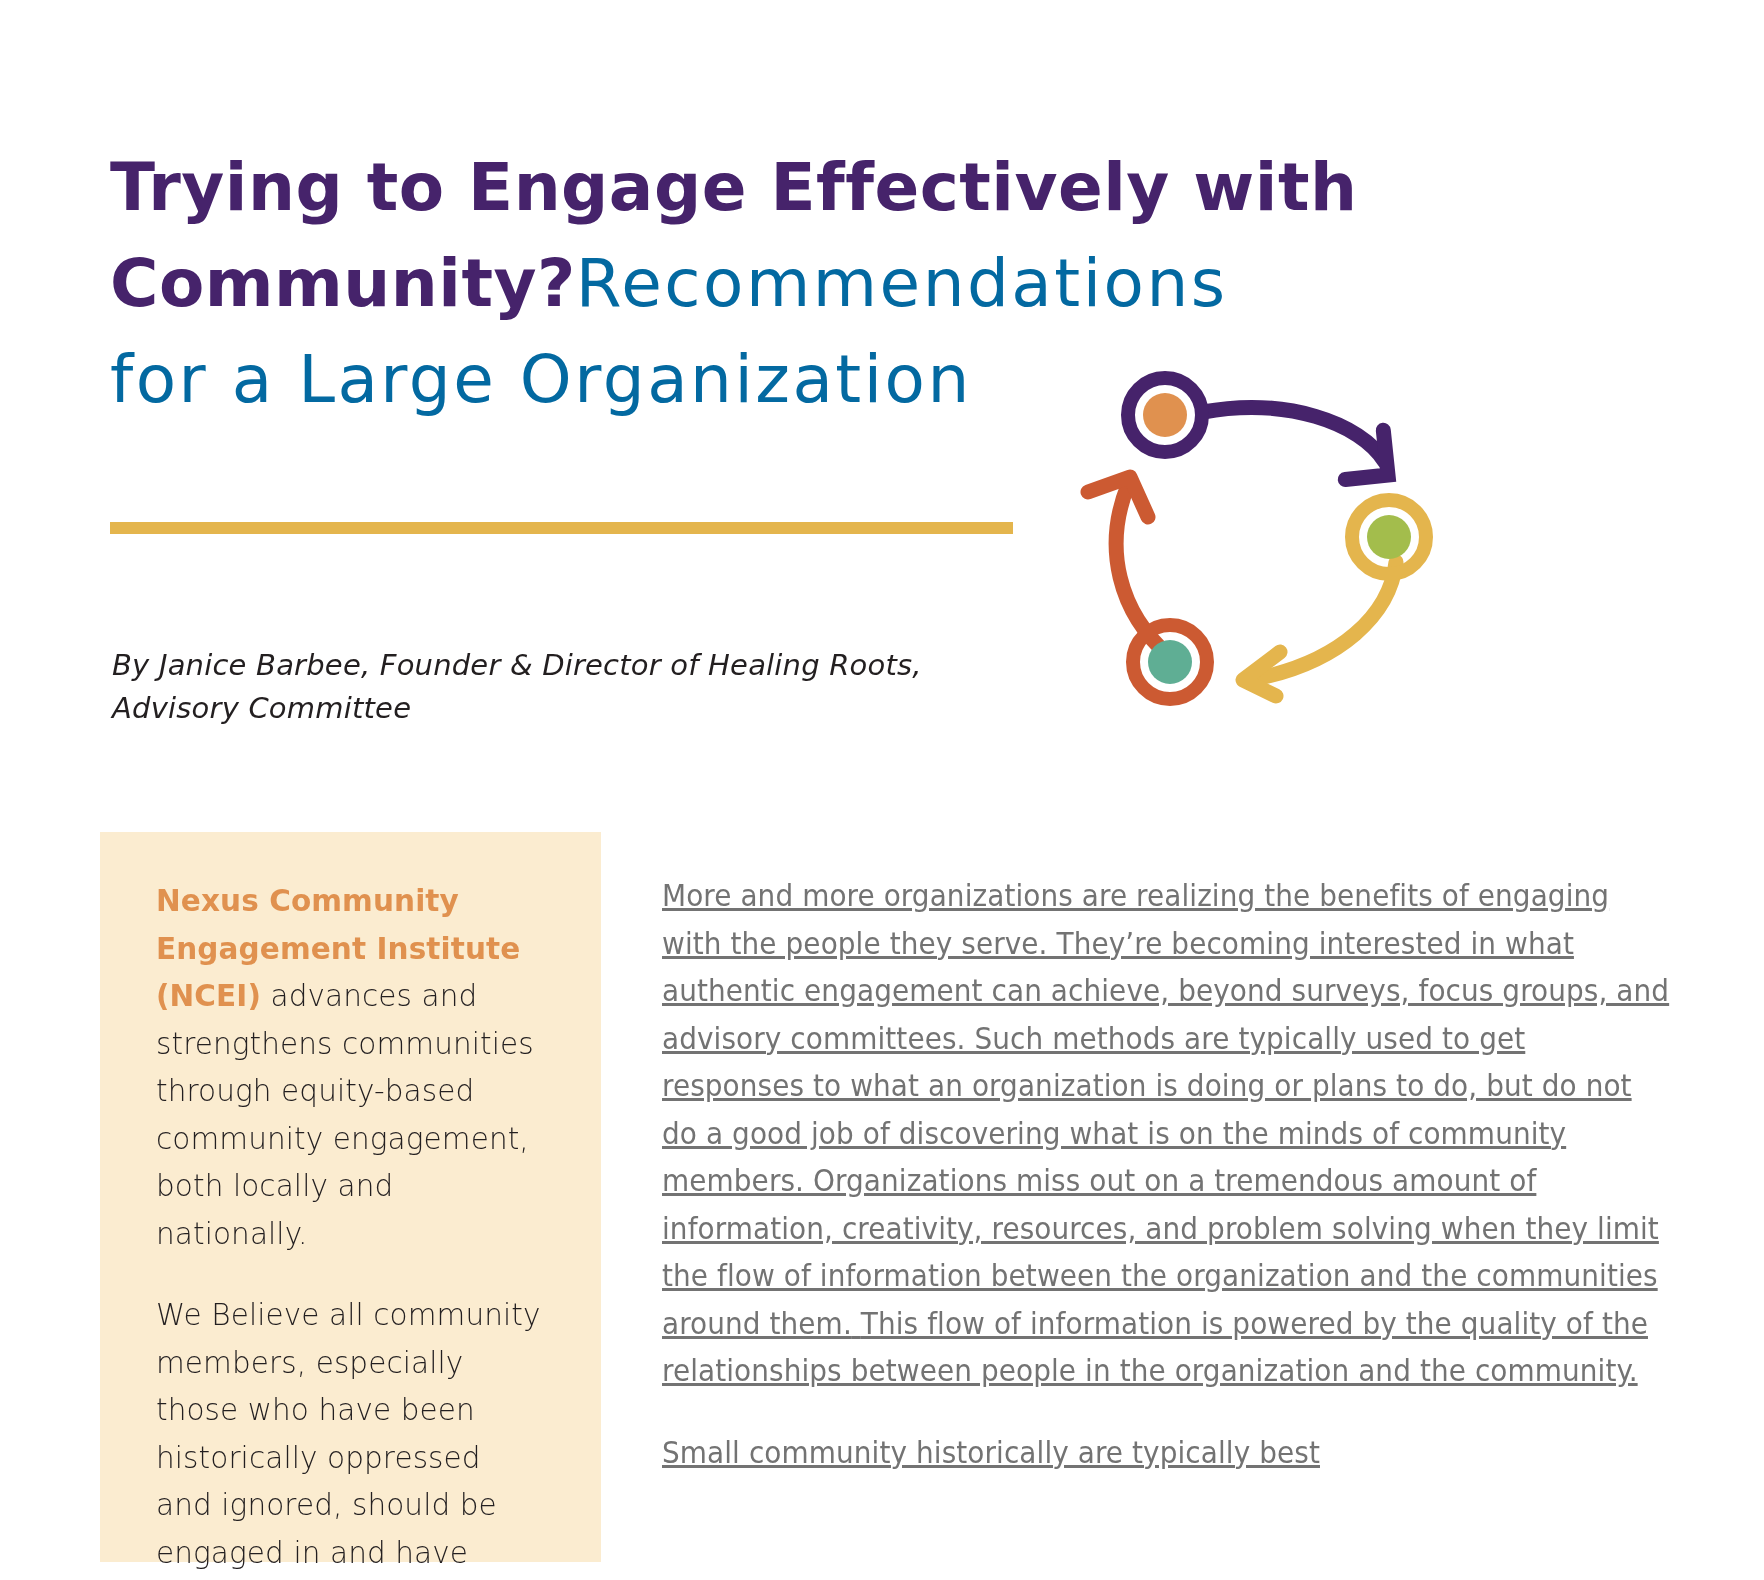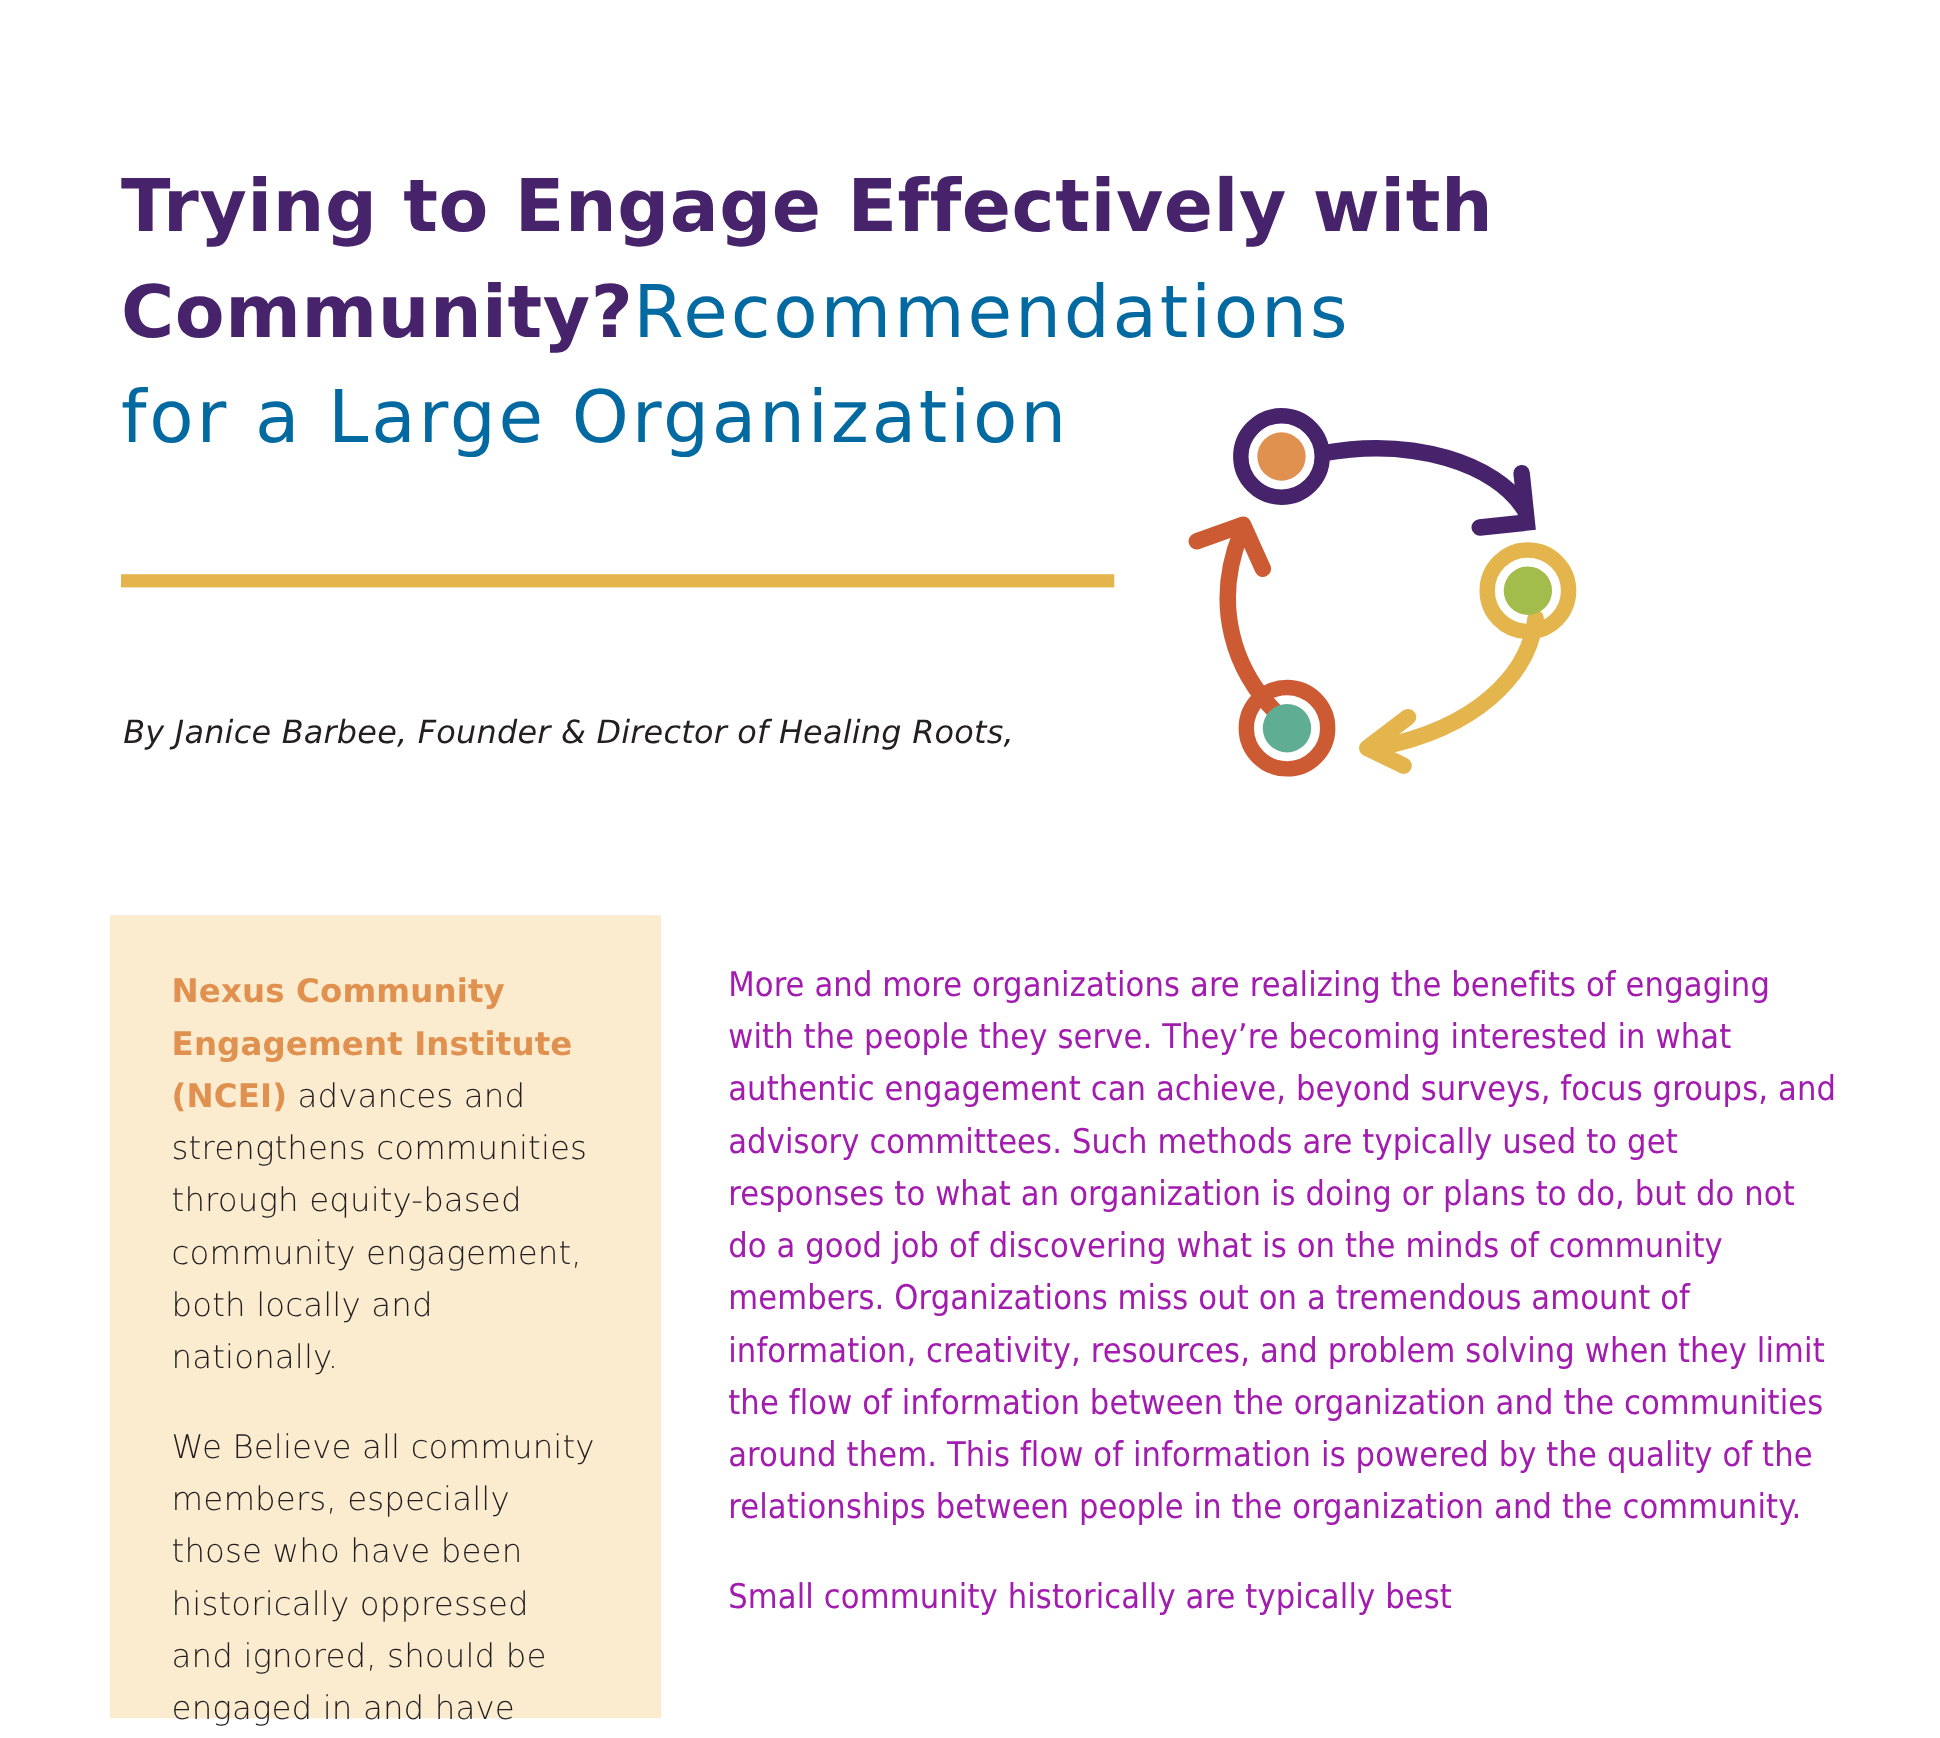--- a/index.html
+++ b/index.html
@@ -113,22 +113,23 @@
     left: 662px;
     top: 840px;
     width: 1010px;
   }
   #main-column p {
     margin: 0 0 34px 0;
     font-family: "DejaVu Sans Condensed", "DejaVu Sans", sans-serif;
     font-weight: 300;
     font-size: 31px;
     line-height: 47.5px;
-    color: #a21caf;
+    color: #737373;
     letter-spacing: 0.1px;
+    text-decoration: underline;
   }
 </style>
 </head>
 <body>
 
 <div id="page">
 
   <div id="title-block">
     <div class="title-line">
       <span class="t-strong">Trying to Engage Effectively with</span>
@@ -138,20 +139,21 @@
     </div>
     <div class="title-line">
       <span class="t-light">for a Large Organization</span>
     </div>
   </div>
 
   <div id="gold-rule"></div>
 
   <div id="byline">
     <span class="bl">By Janice Barbee, Founder &amp; Director of Healing Roots,</span>
+    <span class="bl">Advisory Committee</span>
   </div>
 
   <div id="cycle-diagram">
     <svg width="430" height="375" viewBox="0 0 430 375" xmlns="http://www.w3.org/2000/svg">
 
       <g>
         <path d="M 163 55 C 245 40, 320 65, 345 105" fill="none" stroke="#46236b" stroke-width="15" stroke-linecap="round"></path>
         <path d="M 305 118 L 348 118 L 348 73" fill="none" stroke="#46236b" stroke-width="15" stroke-linecap="round" stroke-linejoin="miter" transform="rotate(-6 348 118)"></path>
       </g>
 

